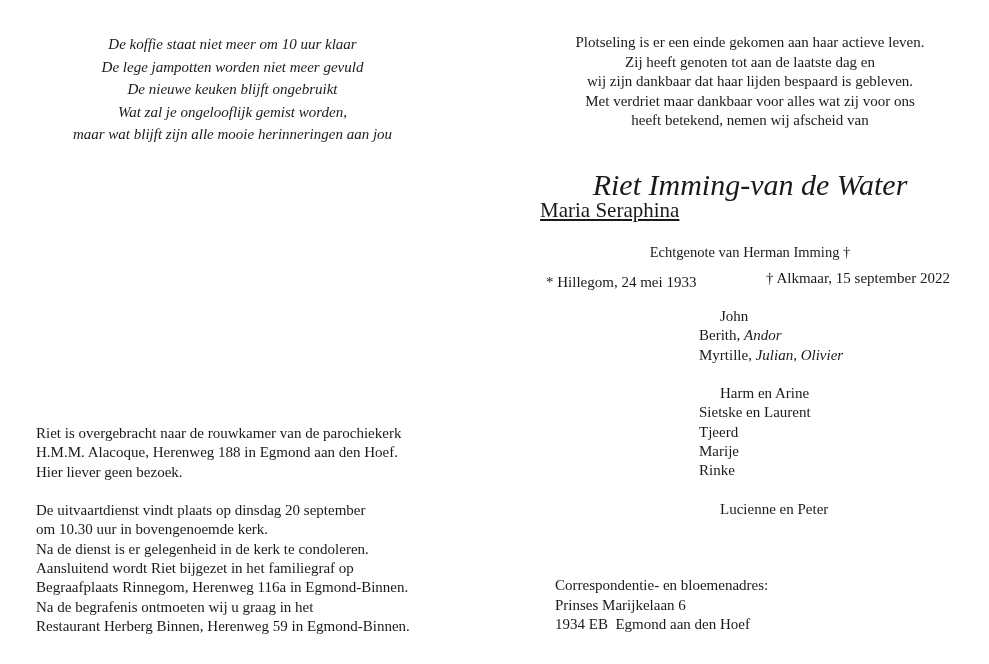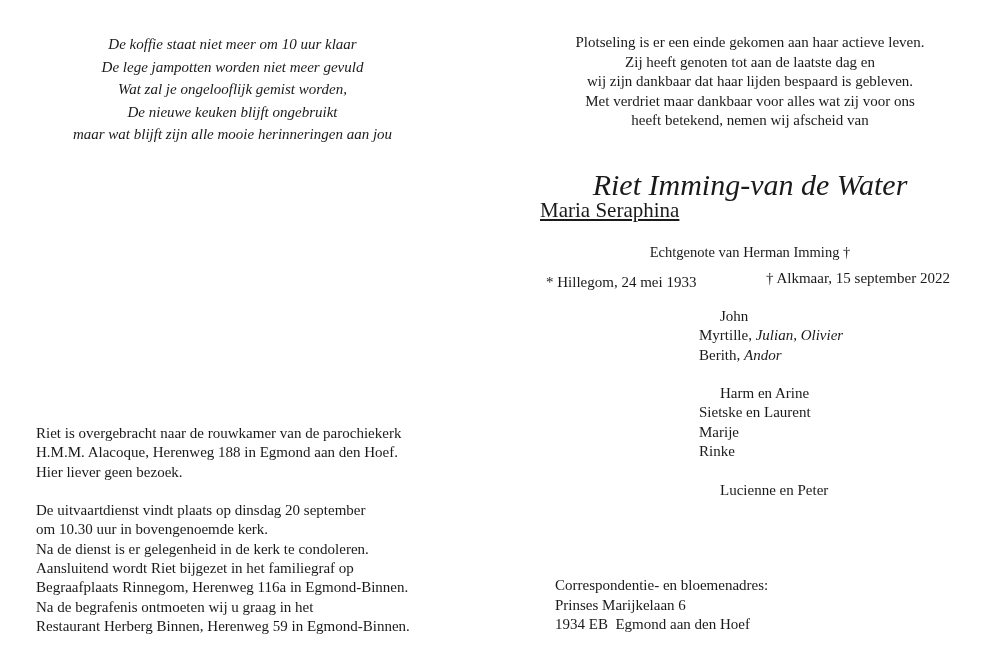--- a/index.html
+++ b/index.html
@@ -45,46 +45,47 @@
     .info .gap { height: 19.3px; }
     .address { left: 543px; top: 576px; font-size: 15px; line-height: 19.5px; }
     .address div { white-space: pre; margin-left: 12px; }
   </style>
 </head>
 <body>
 
 <div class="abs poem">
   <div>De koffie staat niet meer om 10 uur klaar</div>
   <div>De lege jampotten worden niet meer gevuld</div>
+  <div>De nieuwe keuken blijft ongebruikt</div>
   <div>Wat zal je ongelooflijk gemist worden,</div>
-  <div>De nieuwe keuken blijft ongebruikt</div>
   <div>maar wat blijft zijn alle mooie herinneringen aan jou</div>
 </div>
 
 <div class="abs intro">
   <div>Plotseling is er een einde gekomen aan haar actieve leven.</div>
   <div>Zij heeft genoten tot aan de laatste dag en</div>
   <div>wij zijn dankbaar dat haar lijden bespaard is gebleven.</div>
   <div>Met verdriet maar dankbaar voor alles wat zij voor ons</div>
   <div>heeft betekend, nemen wij afscheid van</div>
 </div>
 
 <div class="abs name">Riet Imming-van de Water</div>
 <div class="abs given">Maria Seraphina</div>
 <div class="abs spouse">Echtgenote van Herman Imming †</div>
 <div class="abs born">* Hillegom, 24 mei 1933</div>
 <div class="abs died">† Alkmaar, 15 september 2022</div>
 
 <div class="abs family">
   <div class="child">John</div>
+  <div class="grand"><span>Berith, </span><i>Andor</i></div>
   <div class="grand"><span>Myrtille, </span><i>Julian, Olivier</i></div>
-  <div class="grand"><span>Berith, </span><i>Andor</i></div>
   <div class="gap"></div>
   <div class="child">Harm en Arine</div>
   <div class="grand"><span>Sietske en Laurent</span></div>
+  <div class="grand"><span>Tjeerd</span></div>
   <div class="grand"><span>Marije</span></div>
   <div class="grand"><span>Rinke</span></div>
   <div class="gap"></div>
   <div class="child">Lucienne en Peter</div>
 </div>
 
 <div class="abs info">
   <div>Riet is overgebracht naar de rouwkamer van de parochiekerk</div>
   <div>H.M.M. Alacoque, Herenweg 188 in Egmond aan den Hoef.</div>
   <div>Hier liever geen bezoek.</div>

